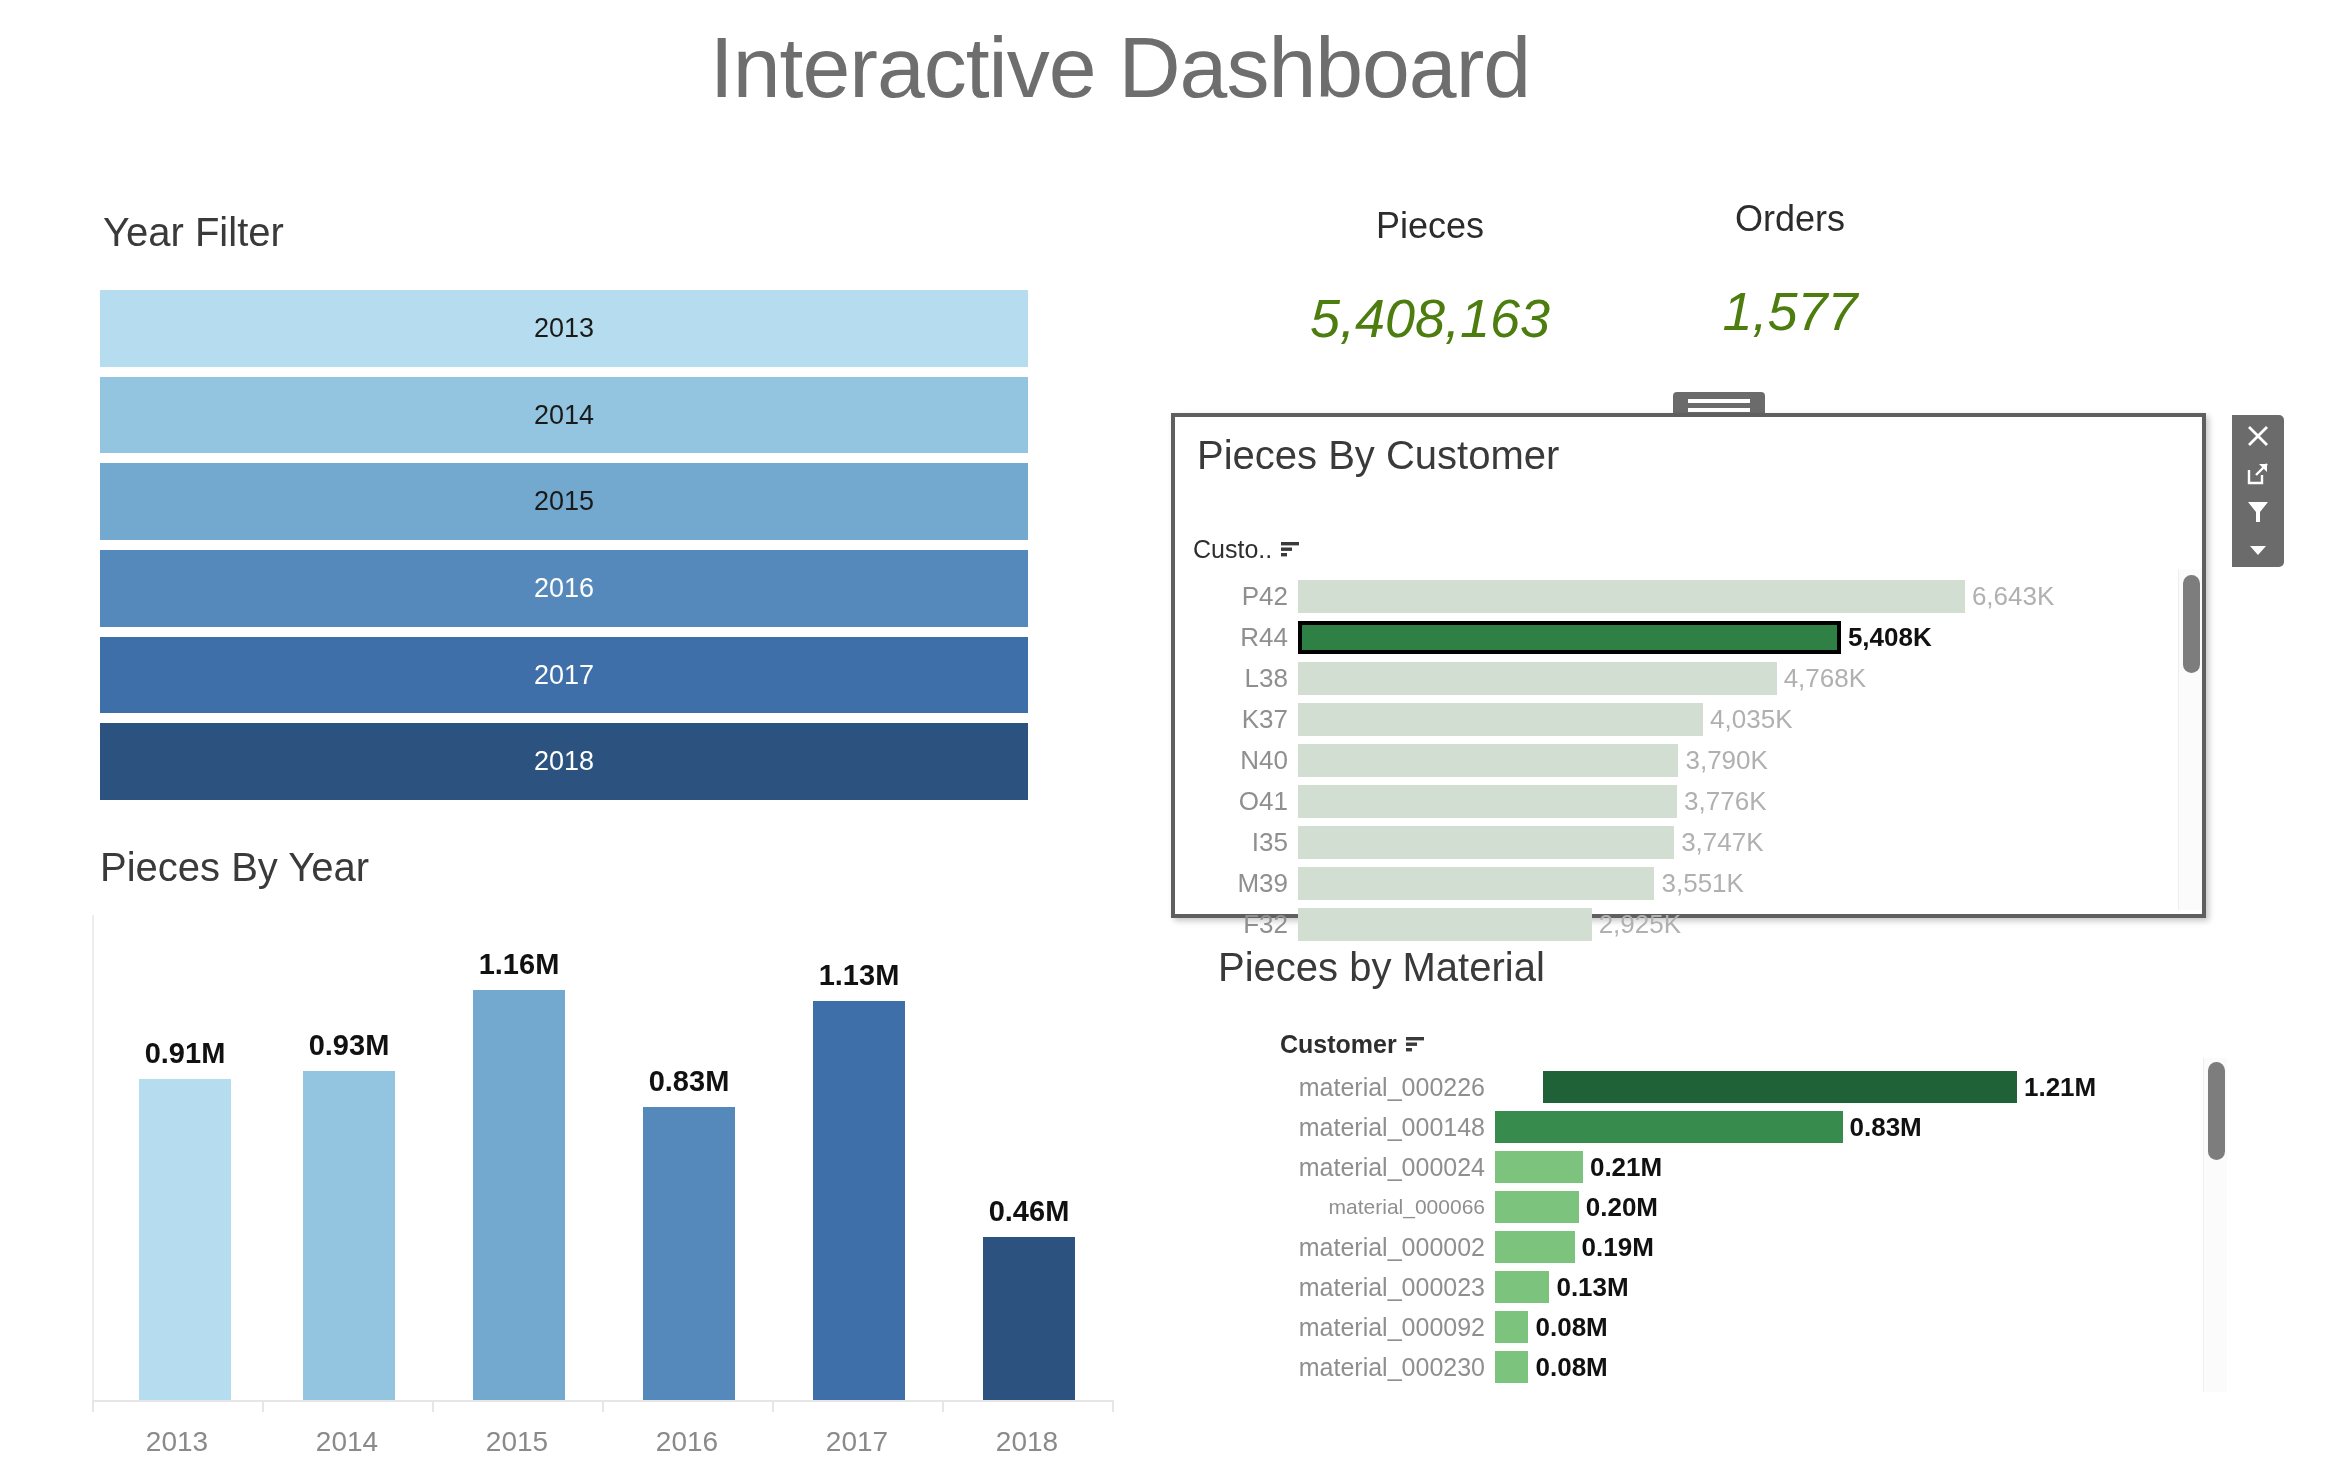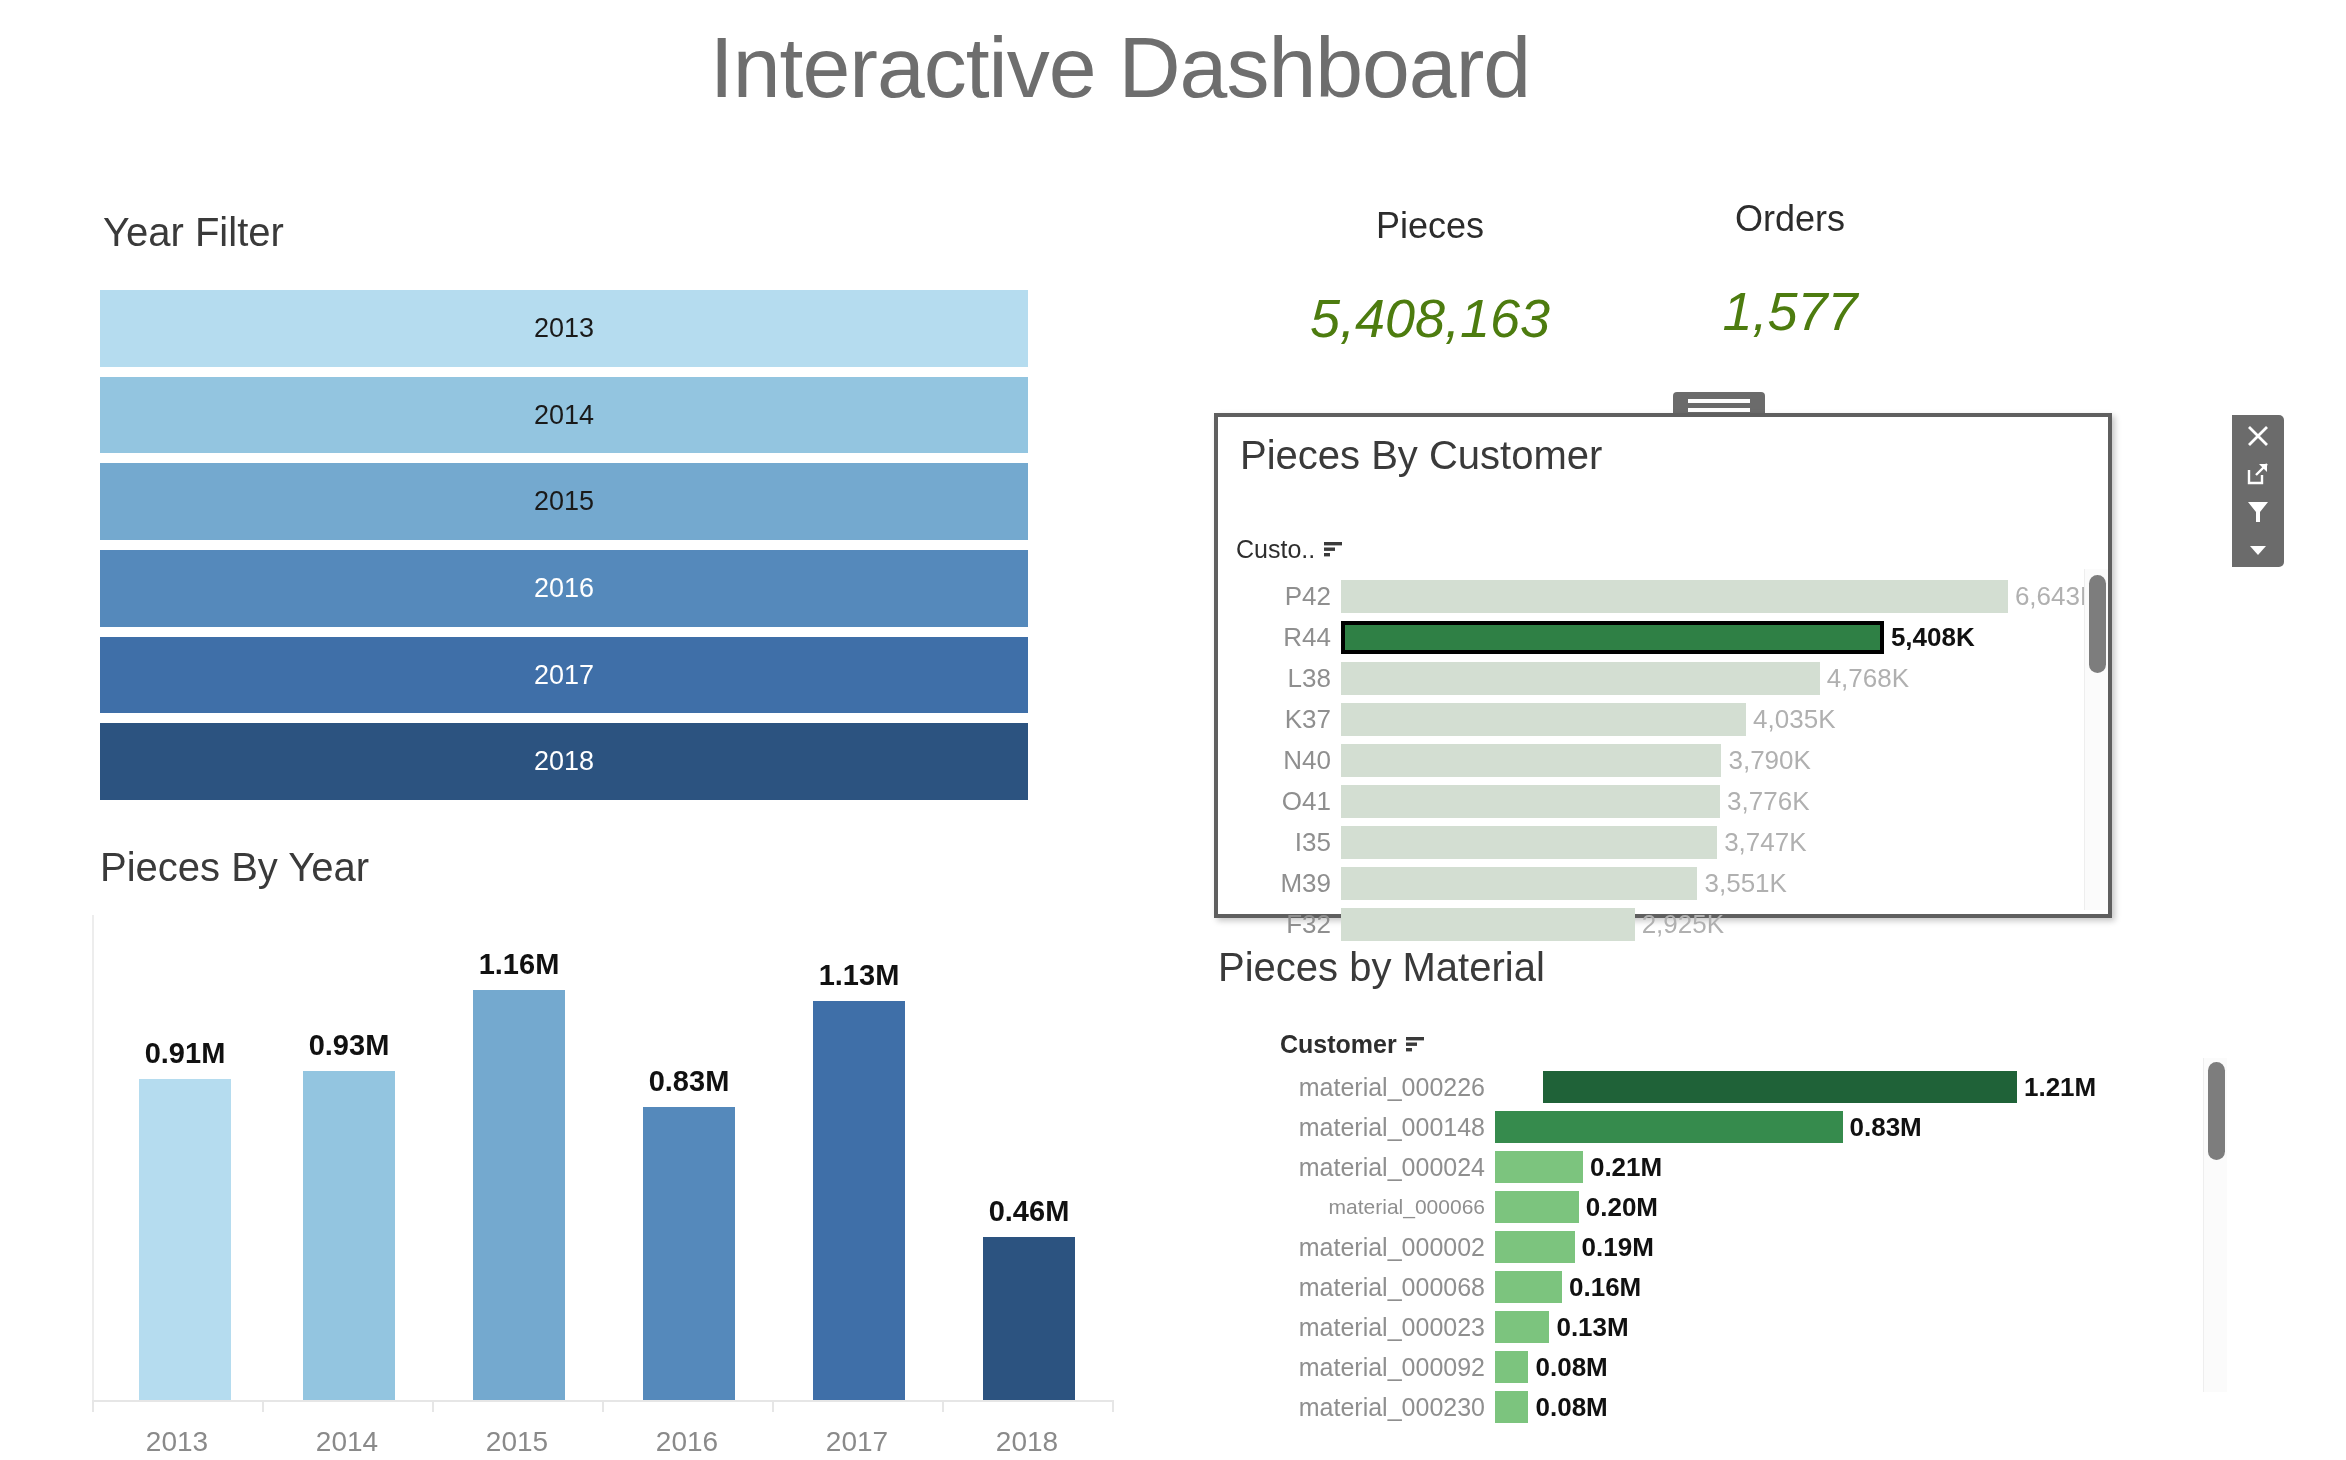--- a/index.html
+++ b/index.html
@@ -75,22 +75,22 @@
 
   
   .kpi { position: absolute; text-align: center; }
   .kpi-label { font-size: 36px; color: #2c2c2c; white-space: nowrap; }
   .kpi-value { font-size: 54px; color: #4d7c0f; white-space: nowrap; margin-top: 40px; font-style: italic; }
   #kpi-pieces { left: 1240px; top: 205px; width: 380px; }
   #kpi-orders { left: 1645px; top: 198px; width: 290px; }
 
   
   #customer-popup {
-    position: absolute; left: 1214px; top: 413px;
-    width: 898px; height: 505px;
+    position: absolute; left: 1171px; top: 413px;
+    width: 1035px; height: 505px;
     background: #ffffff;
     border: 4px solid #5f5f5f;
     box-shadow: 3px 3px 6px rgba(0,0,0,0.22);
   }
   #popup-drag-handle {
     position: absolute; left: 1673px; top: 392px;
     width: 92px; height: 26px;
     background: #6b6b6b;
     border-radius: 4px 4px 0 0;
     display: flex; flex-direction: column;
@@ -395,27 +395,20 @@
         </div>
       </div>
       <div class="hbar-row" style="height: 38px; margin-bottom: 2px;">
         <div class="hbar-cat" style="width: 255px; font-size: 25px;">material_000002</div>
         <div class="hbar-track" style="height: 32px;">
           <div class="hbar-fill" style="width: 10.6777%; height: 32px; background: rgb(124, 196, 126);"></div>
           <div class="hbar-val" style="left: 10.6777%; font-size: 26px; color: rgb(17, 17, 17); font-weight: bold;">0.19M</div>
         </div>
       </div>
       <div class="hbar-row" style="height: 38px; margin-bottom: 2px;">
-        <div class="hbar-cat" style="width: 255px; font-size: 25px;">material_000068</div>
-        <div class="hbar-track" style="height: 32px;">
-          <div class="hbar-fill" style="width: 8.99174%; height: 32px; background: rgb(124, 196, 126);"></div>
-          <div class="hbar-val" style="left: 8.99174%; font-size: 26px; color: rgb(17, 17, 17); font-weight: bold;">0.16M</div>
-        </div>
-      </div>
-      <div class="hbar-row" style="height: 38px; margin-bottom: 2px;">
         <div class="hbar-cat" style="width: 255px; font-size: 25px;">material_000023</div>
         <div class="hbar-track" style="height: 32px;">
           <div class="hbar-fill" style="width: 7.30579%; height: 32px; background: rgb(124, 196, 126);"></div>
           <div class="hbar-val" style="left: 7.30579%; font-size: 26px; color: rgb(17, 17, 17); font-weight: bold;">0.13M</div>
         </div>
       </div>
       <div class="hbar-row" style="height: 38px; margin-bottom: 2px;">
         <div class="hbar-cat" style="width: 255px; font-size: 25px;">material_000092</div>
         <div class="hbar-track" style="height: 32px;">
           <div class="hbar-fill" style="width: 4.49587%; height: 32px; background: rgb(124, 196, 126);"></div>

